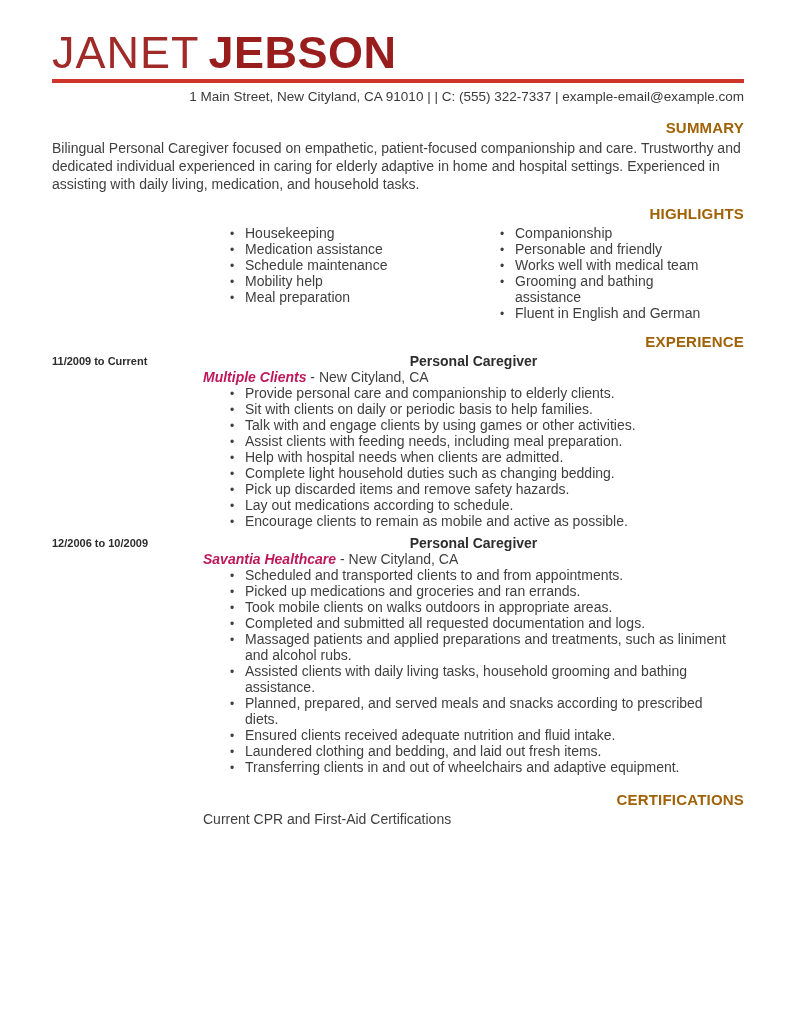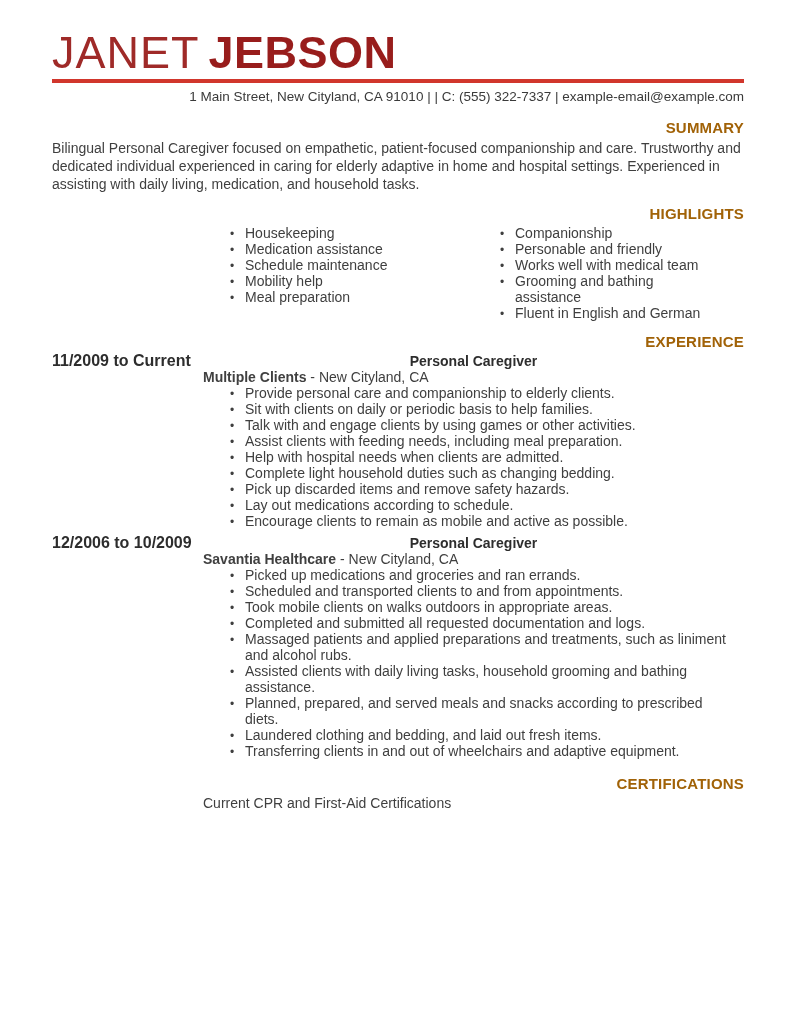--- a/index.html
+++ b/index.html
@@ -89,35 +89,35 @@
   .hl-cols { display: flex; margin-top: 3px; }
   .hl-left  { margin-left: 176px; width: 250px; }
   .hl-right { margin-left: 20px;  width: 205px; }
 
   
   .job { display: flex; margin-top: 3px; }
   .job + .job { margin-top: 6px; }
   .job-dates {
     width: 151px;
     flex: 0 0 151px;
-    font-size: 16px;
+    font-size: 11px;
     line-height: 16px;
     font-weight: 700;
     color: #2d2d2d;
   }
   .job-main { flex: 1 1 auto; }
   .job-title {
     font-size: 14px;
     line-height: 16px;
     font-weight: 700;
     color: #2d2d2d;
     text-align: center;
   }
   .job-emp-line { font-size: 14px; line-height: 16px; color: #3f3f3f; }
-  .job-emp-line .emp { font-weight: 700; color: #404040; }
+  .job-emp-line .emp { font-weight: 700; color: #be185d; font-style: italic; }
   .job-bullets { margin-left: 25px; margin-top: 0; max-width: 505px; }
 
   
   .sec.certs { margin-top: 17px; }
   .cert-body {
     margin-left: 151px;
     margin-top: 3px;
     font-size: 14px;
     line-height: 17px;
     color: #3f3f3f;
@@ -182,27 +182,28 @@
         </ul>
       </div>
     </div>
 
     <div class="job">
       <div class="job-dates">12/2006 to 10/2009</div>
       <div class="job-main">
         <div class="job-title">Personal Caregiver</div>
         <div class="job-emp-line"><span class="emp">Savantia Healthcare</span><span class="loc"> - New Cityland, CA</span></div>
         <ul class="dotted job-bullets">
+          <li>Scheduled and transported clients to and from appointments.</li>
           <li>Picked up medications and groceries and ran errands.</li>
-          <li>Scheduled and transported clients to and from appointments.</li>
           <li>Took mobile clients on walks outdoors in appropriate areas.</li>
           <li>Completed and submitted all requested documentation and logs.</li>
           <li>Massaged patients and applied preparations and treatments, such as liniment and alcohol rubs.</li>
           <li>Assisted clients with daily living tasks, household grooming and bathing assistance.</li>
           <li>Planned, prepared, and served meals and snacks according to prescribed diets.</li>
+          <li>Ensured clients received adequate nutrition and fluid intake.</li>
           <li>Laundered clothing and bedding, and laid out fresh items.</li>
           <li>Transferring clients in and out of wheelchairs and adaptive equipment.</li>
         </ul>
       </div>
     </div>
   </section>
 
   <section class="sec certs">
     <h2 class="sec-head">CERTIFICATIONS</h2>
     <div class="cert-body">Current CPR and First-Aid Certifications</div>

